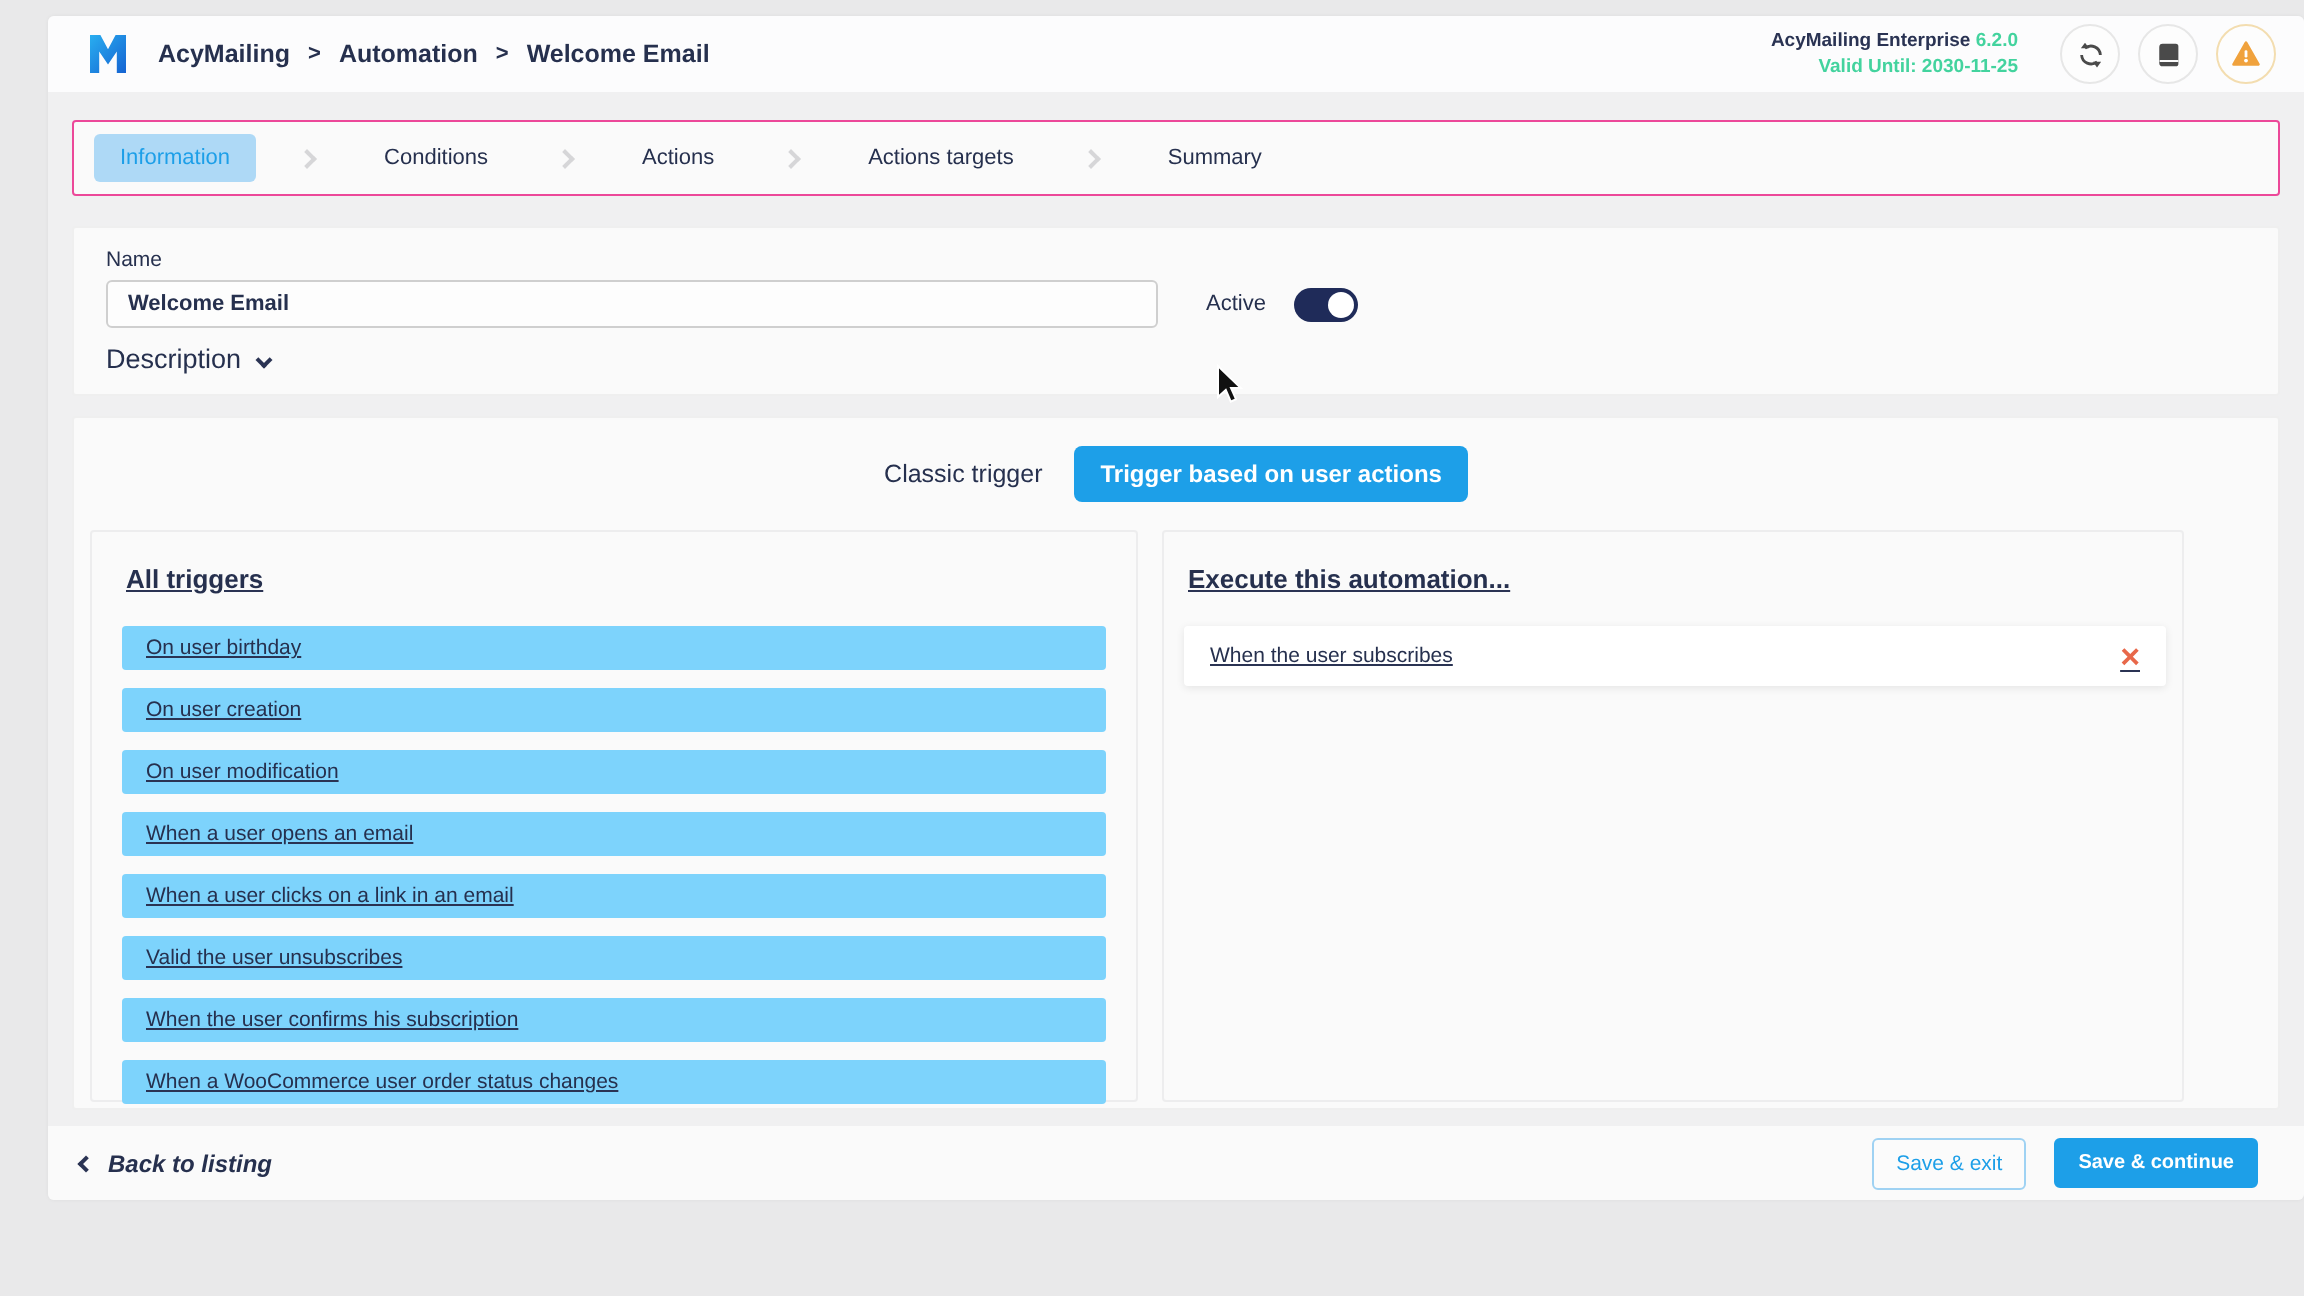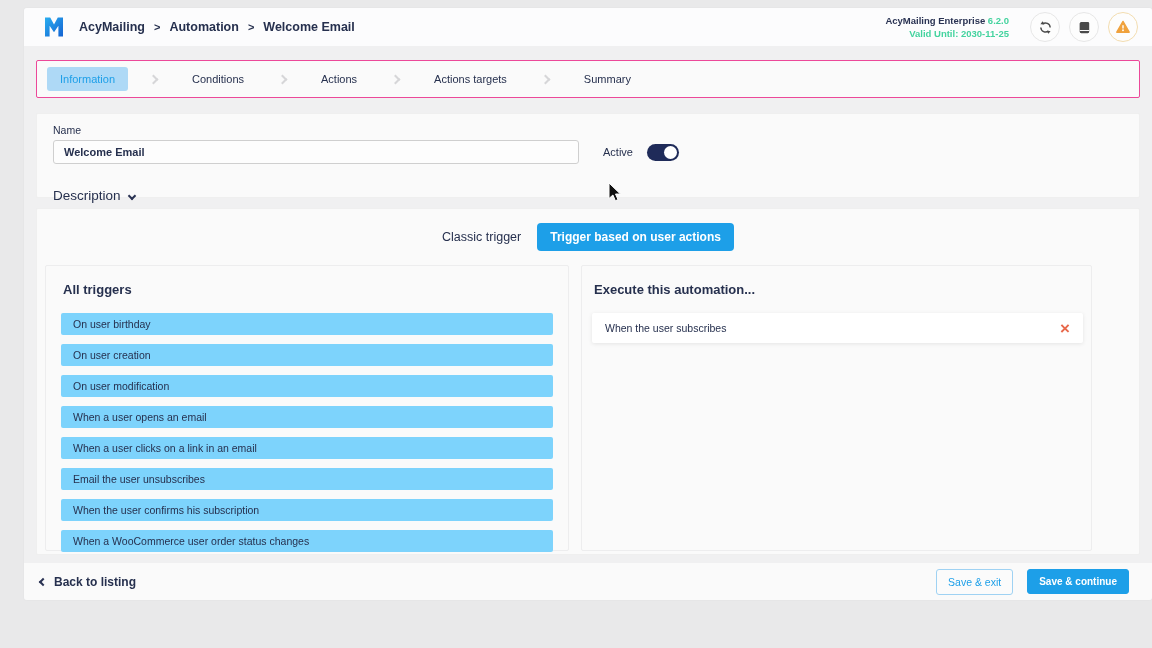--- a/index.html
+++ b/index.html
@@ -66,38 +66,39 @@
   }
   .active-label { font-size:11px; color:#26304e; margin-left:24px; }
   .toggle {
     width:32px; height:17px; border-radius:9px; background:#1f2b59;
     margin-left:14px; position:relative; cursor:pointer; display:inline-block;
   }
   .toggle .knob {
     position:absolute; right:2px; top:2px; width:13px; height:13px;
     border-radius:50%; background:#fff;
   }
-  .desc-row { margin-top:24px; display:flex; align-items:center; gap:8px; cursor:pointer; width:max-content; }
+  .desc-row { margin-top:8px; display:flex; align-items:center; gap:8px; cursor:pointer; width:max-content; }
   .desc-row span.txt { font-size:13.5px; color:#26304e; }
   
   .trigger-card {
     margin:10px 12px 0 12px; height:347px; background:#fafafa;
     border:1px solid #efefef; border-radius:2px; padding-top:14px;
   }
   .mode-row { display:flex; align-items:center; justify-content:center; gap:16px; height:27px; }
   .mode-classic { font-size:12.5px; color:#26304e; cursor:pointer; }
   .mode-active {
     background:#1d9fe8; color:#fff; border:none; border-radius:4px;
     font-family:"Liberation Sans",sans-serif; font-size:12px; font-weight:bold;
     padding:7px 13px; cursor:pointer;
   }
   .panels { display:flex; margin:15px 47px 0 8px; gap:12px; }
   .panel {
     border:1px solid #ededee; border-radius:2px; height:286px; padding:14px 15px;
     background:#fafafa;
+    text-decoration:underline;
   }
   .panel.left  { width:525px; }
   .panel.right { width:512px; padding:14px 8px 14px 10px; }
   .panel h3 { font-size:13px; font-weight:bold; color:#26304e; margin:2px 0 16px 2px; }
   .pill {
     height:22px; line-height:22px; background:#7dd3fc; border-radius:2px;
     font-size:10.5px; color:#26304e; padding:0 12px; margin-bottom:9px;
     cursor:pointer; white-space:nowrap; overflow:hidden;
   }
   .selected-card {
@@ -108,21 +109,21 @@
   .close-x {
     margin-left:auto; color:#e8684a; font-size:17px; font-weight:bold;
     line-height:1; cursor:pointer;
   }
   
   .footer {
     margin-top:8px; height:37px; background:#fafafa;
     display:flex; align-items:center; padding:0 23px 0 16px;
   }
   .back { display:flex; align-items:center; gap:8px; cursor:pointer; }
-  .back .txt { font-size:12px; font-weight:bold; color:#26304e; }
+  .back .txt { font-size:12px; font-weight:bold; color:#26304e;font-style:italic; }
   .spacer { flex:1; }
   .btn-outline {
     background:#fbfbfb; border:1px solid #9fd2f3; color:#1d9fe8; border-radius:3px;
     font-family:"Liberation Sans",sans-serif; font-size:10.5px; font-weight:normal;
     padding:6px 11px; cursor:pointer;
   }
   .btn-fill {
     background:#1d9fe8; border:1px solid #1d9fe8; color:#fff; border-radius:3px;
     font-family:"Liberation Sans",sans-serif; font-size:10px; font-weight:bold;
     padding:6px 11px; margin-left:14px; cursor:pointer;
@@ -218,21 +219,21 @@
       <button class="mode-active">Trigger based on user actions</button>
     </div>
     <div class="panels">
       <section class="panel left">
         <h3>All triggers</h3>
         <div class="pill">On user birthday</div>
         <div class="pill">On user creation</div>
         <div class="pill">On user modification</div>
         <div class="pill">When a user opens an email</div>
         <div class="pill">When a user clicks on a link in an email</div>
-        <div class="pill">Email the user unsubscribes</div>
+        <div class="pill">Valid the user unsubscribes</div>
         <div class="pill">When the user confirms his subscription</div>
         <div class="pill">When a WooCommerce user order status changes</div>
       </section>
       <section class="panel right">
         <h3>Execute this automation...</h3>
         <div class="selected-card">
           <span class="lbl">When the user subscribes</span>
           <span class="close-x">×</span>
         </div>
       </section>

